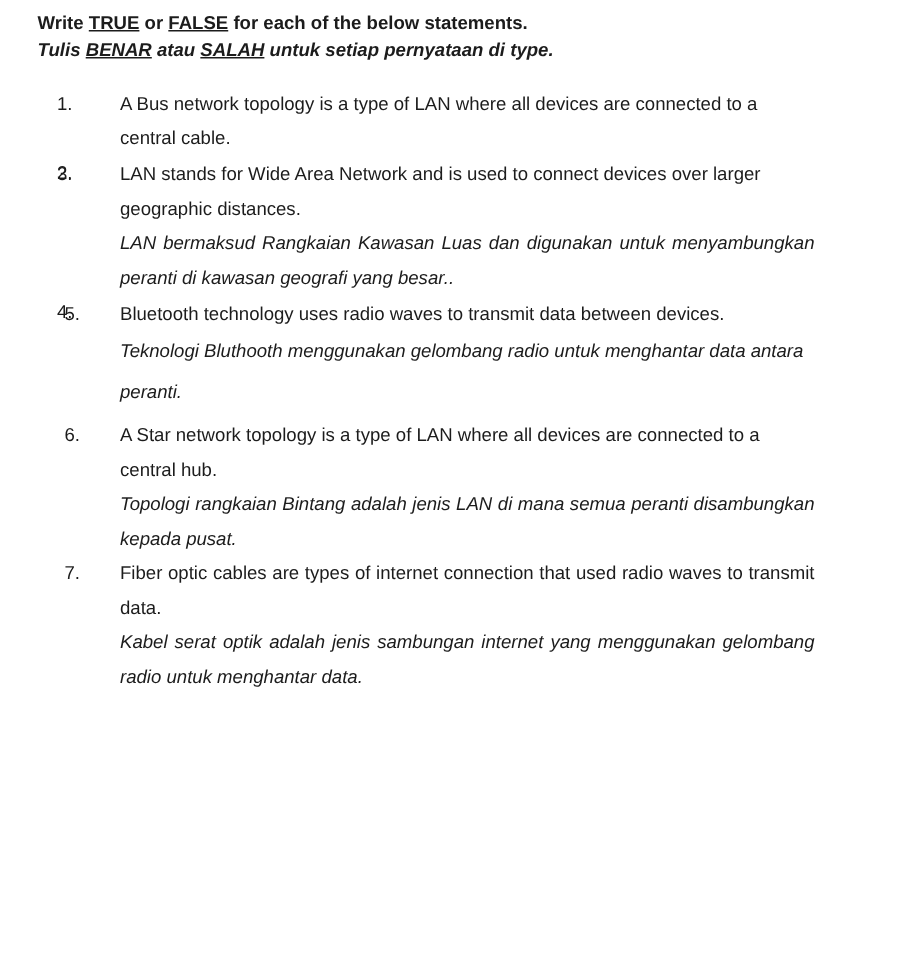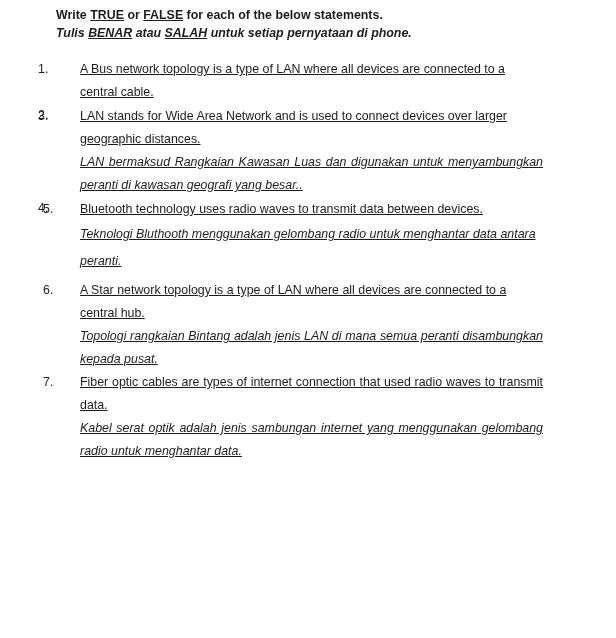--- a/index.html
+++ b/index.html
@@ -19,21 +19,21 @@
   #sheet {
     position: relative;
     width: 616px;
     height: 638px;
     background: #ffffff;
   }
 
   
   .header-block {
     position: absolute;
-    left: 56px;
+    left: 25px;
     top: 6px;
     width: 510px;
   }
   .header-line {
     font-size: 12.4px;
     font-weight: bold;
     line-height: 18px;
     white-space: nowrap;
   }
   .header-line.en { font-style: normal; }
@@ -58,21 +58,20 @@
     width: 34px;
     font-size: 12.4px;
     line-height: 23px;
     text-align: left;
   }
   .item.shift .num { left: 43px; }
 
   .item .body {
     margin-left: 80px;
     margin-right: 73px;   
-    text-decoration: underline;
   }
   .para {
     font-size: 12.4px;
     line-height: 23px;
     text-align: left;
     margin: 0;
   }
   .para.just { text-align: justify; text-justify: inter-word; }
   .para.ms  { font-style: italic; }
   .para.en  { font-style: normal; }
@@ -81,21 +80,21 @@
   .gap-after { margin-bottom: 4px; }
 </style>
 </head>
 <body>
 
 <div id="sheet">
 
   <div class="header-block">
     <div class="header-line en"><span>Write </span><span class="u">TRUE</span><span> or </span><span class="u">FALSE</span><span> for each of the below statements.</span></div>
 
-    <div class="header-line ms"><span>Tulis </span><span class="u">BENAR</span><span> atau </span><span class="u">SALAH</span><span> untuk setiap pernyataan di phone.</span></div>
+    <div class="header-line ms"><span>Tulis </span><span class="u">BENAR</span><span> atau </span><span class="u">SALAH</span><span> untuk setiap pernyataan di type.</span></div>
   </div>
 
   <div class="list">
 
     <div class="item">
       <div class="num">1.</div>
       <div class="body">
         <p class="para en">A Bus network topology is a type of LAN where all devices are connected to a central cable.</p>
       </div>
     </div>

